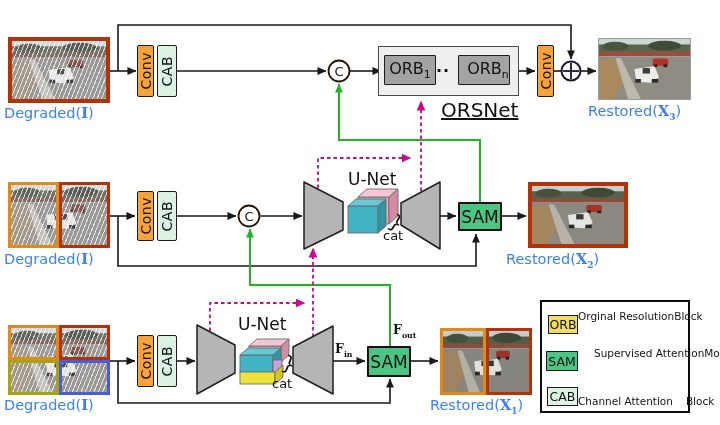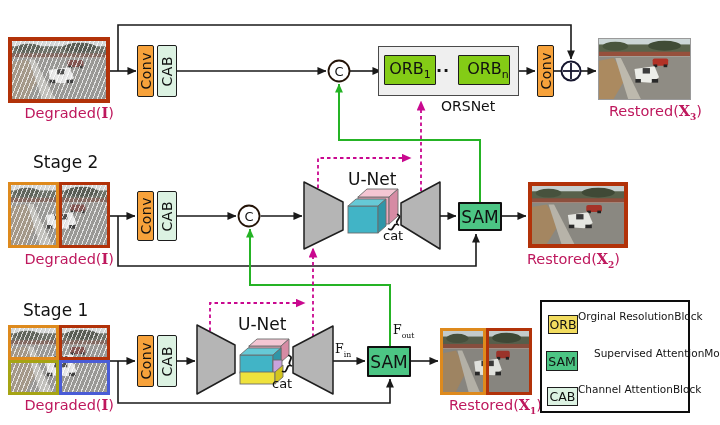--- a/index.html
+++ b/index.html
@@ -2,37 +2,37 @@
 <html><head>
 <meta charset="utf-8">
 <style>
   html,body { margin:0; padding:0; background:#fff; }
   .canvas { position:relative; width:720px; height:425px; background:#ffffff;
             font-family:"DejaVu Sans", sans-serif; color:#111; overflow:hidden; }
   .abs { position:absolute; box-sizing:border-box; }
   .wires { position:absolute; left:0; top:0; width:720px; height:425px; }
 
   .stage-title { font-size:17px; color:#141414; white-space:nowrap; }
-  .imglabel { font-size:14.5px; text-align:right; white-space:nowrap; color:#be185d; }
+  .imglabel { font-size:14.5px; text-align:left; white-space:nowrap; color:#3b82f6; }
   .imglabel sub, .flabel sub { font-size:0.62em; }
   .mvar { font-family:"DejaVu Serif", serif; font-weight:bold; }
-  .flabel { font-family:"DejaVu Serif", serif; font-weight:normal; font-size:12.5px; white-space:nowrap; }
+  .flabel { font-family:"DejaVu Serif", serif; font-weight:bold; font-size:12.5px; white-space:nowrap; }
 
   .vblock { display:flex; align-items:center; justify-content:center;
             border:1.6px solid #1d1d1d; border-radius:2px; }
   .vtext { writing-mode:vertical-rl; transform:rotate(180deg); font-size:14px; letter-spacing:.5px; }
   .conv { background:#F7A23B; }
   .cab  { background:#DCF2E2; }
 
   .orsnet { background:#EFEFEF; border:1.5px solid #4a4a4a; }
-  .orb { background:#84cc16; border:1.7px solid #1d1d1d; text-align:center;
+  .orb { background:#a3a3a3; border:1.7px solid #1d1d1d; text-align:center;
          font-size:16px; line-height:26px; border-radius:1px; }
   .orb sub { font-size:11px; }
   .dots { font-size:16px; font-weight:bold; letter-spacing:1px; }
-  .orsnet-label { font-size:14px; white-space:nowrap; }
+  .orsnet-label { font-size:20px; white-space:nowrap;text-decoration:underline; }
 
   .sam { background:#4CC584; border:2px solid #101010; display:flex; align-items:center;
          justify-content:center; font-size:17px; border-radius:1px; }
   .unet-label { font-size:17px; white-space:nowrap; }
 
   .photo { box-sizing:border-box; }
   .tile { position:absolute; box-sizing:border-box; overflow:hidden; }
   .tile svg, .photo > svg { position:absolute; left:0; top:0; width:100%; height:100%; display:block; }
   .muted { filter:saturate(.4) brightness(1.12) contrast(.82); }
   .rain::after { content:""; position:absolute; inset:0; pointer-events:none;
@@ -196,21 +196,20 @@
     <span class="vtext">Conv</span>
     </div>
 
   <div class="abs photo" style="left:598px; top:38px; width:93px; height:62px; border:1.5px solid #9a9a9a;">
     <svg viewBox="0 0 100 66" preserveAspectRatio="none">
         <use href="#scene"></use>
       </svg>
   </div>
   <div class="abs imglabel" style="left:588px; top:102px; width:114px;"><span>Restored(</span><span class="mvar">X</span><sub class="mvar">3</sub><span>)</span></div>
 
-  <div class="abs stage-title" style="left:33px; top:152px;">Stage 2</div>
 
   <div class="abs photo" style="left:8px; top:182px; width:102px; height:66px;">
     <div class="tile rain" style="left:0; top:0; width:51px; height:66px; border:3px solid #DE8A1D;">
       <svg viewBox="0 0 50 66" preserveAspectRatio="none" class="muted">
           <use href="#scene"></use>
         </svg>
       </div>
     <div class="tile rain" style="left:51px; top:0; width:51px; height:66px; border:3px solid #B23209;">
       <svg viewBox="50 0 50 66" preserveAspectRatio="none" class="muted">
           <use href="#scene"></use>
@@ -233,21 +232,20 @@
     <span>SAM</span>
     </div>
 
   <div class="abs photo" style="left:528px; top:182px; width:100px; height:66px; border:4px solid #B23209;">
     <svg viewBox="0 0 100 66" preserveAspectRatio="none" style="filter:saturate(.92) brightness(.97);">
         <use href="#scene"></use>
       </svg>
   </div>
   <div class="abs imglabel" style="left:506px; top:250px; width:114px;"><span>Restored(</span><span class="mvar">X</span><sub class="mvar">2</sub><span>)</span></div>
 
-  <div class="abs stage-title" style="left:23px; top:300px;">Stage 1</div>
 
   <div class="abs photo" style="left:8px; top:325px; width:102px; height:70px;">
     <div class="tile rain" style="left:0; top:0; width:51px; height:35px; border:3px solid #DE8A1D;">
       <svg viewBox="0 0 50 33" preserveAspectRatio="none" class="muted">
           <use href="#scene"></use>
         </svg>
       </div>
     <div class="tile rain" style="left:51px; top:0; width:51px; height:35px; border:3px solid #B23209;">
       <svg viewBox="50 0 50 33" preserveAspectRatio="none" class="muted">
           <use href="#scene"></use>
@@ -302,19 +300,19 @@
     <div class="ldesc" style="left:36px; top:8px;">
       <div>Orginal Resolution</div>
       <div>Block</div>
     </div>
     <div class="chip chip-sam" style="left:4px; top:49px; width:32px; height:20px;">SAM</div>
     <div class="ldesc" style="left:52px; top:45px;">
       <div>Supervised Attention</div>
       <div>Module</div>
     </div>
     <div class="chip chip-cab" style="left:5px; top:85px; width:31px; height:19px;">CAB</div>
-    <div class="ldesc" style="left:36px; top:81px;">
+    <div class="ldesc" style="left:36px; top:93px;gap:13px;">
       <div>Channel Attention</div>
       <div>Block</div>
     </div>
   </div>
 
 </div>
 
 </body></html>

